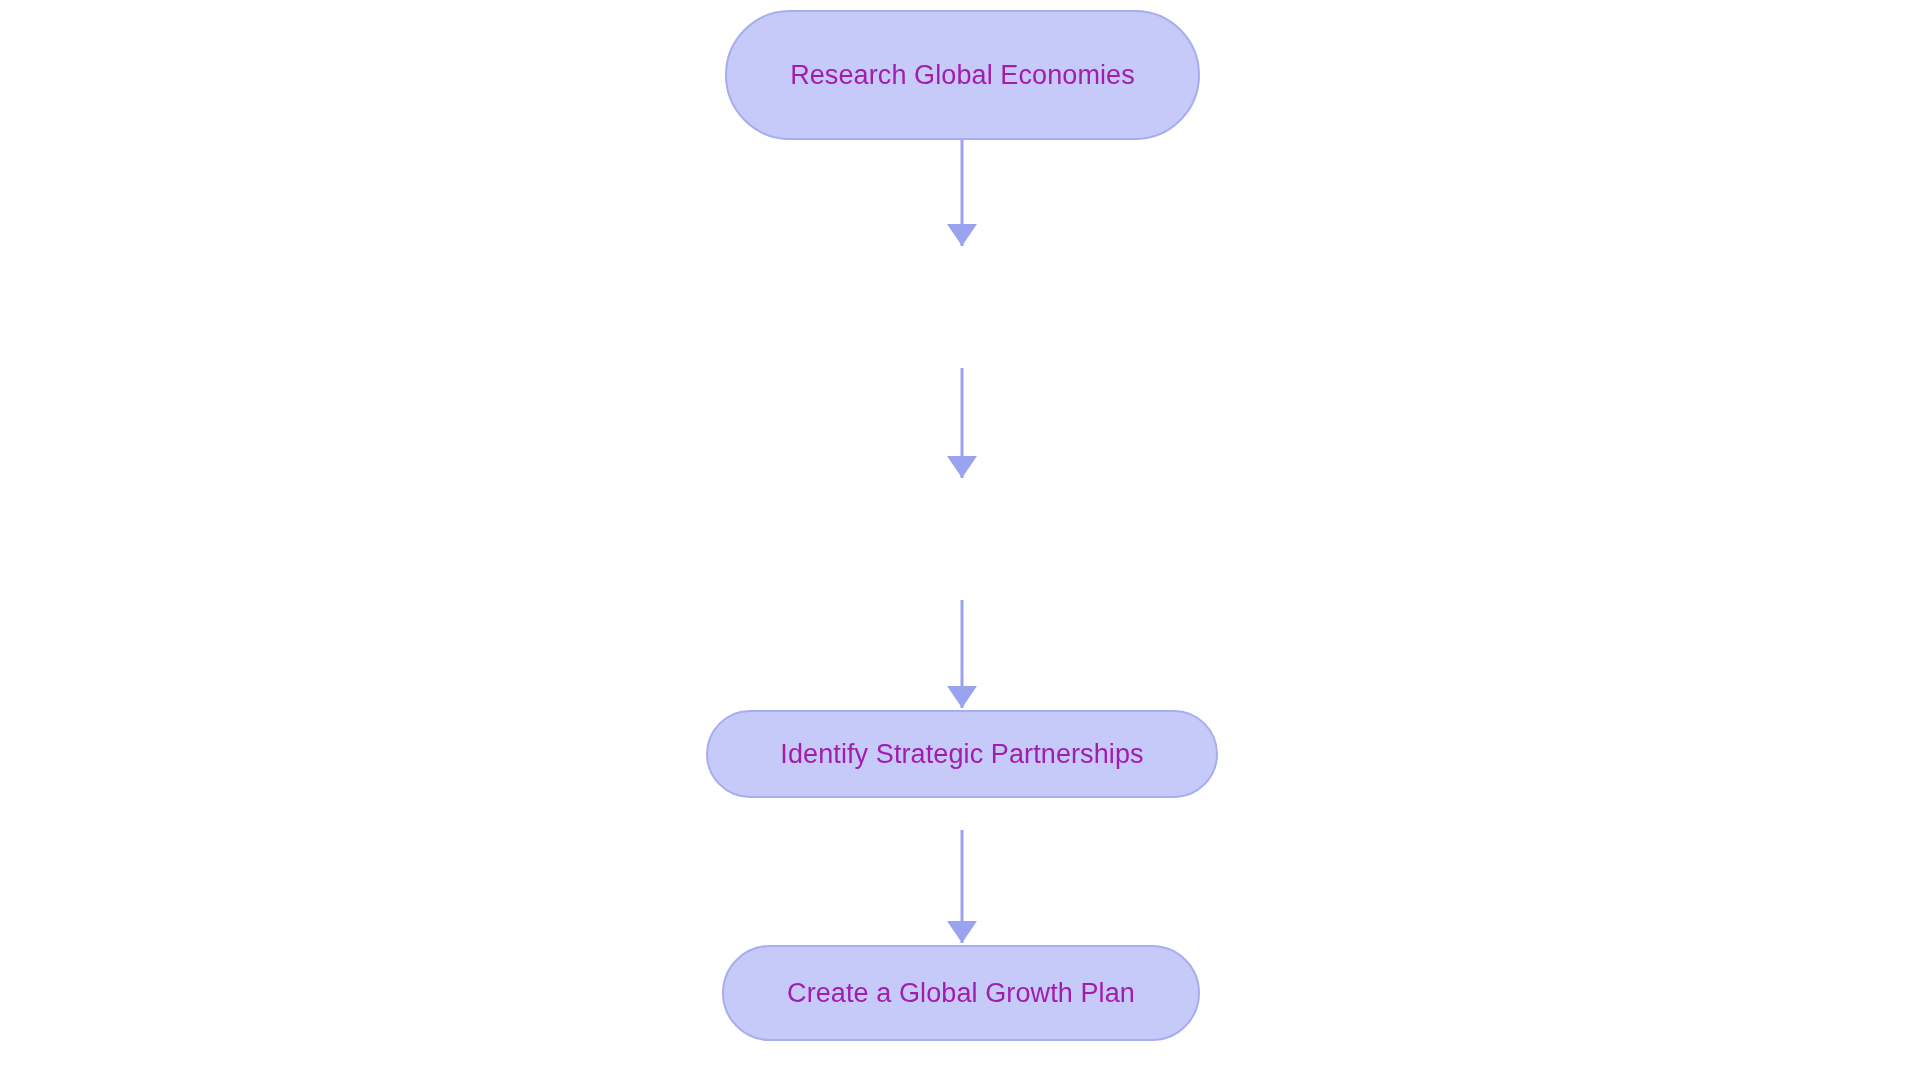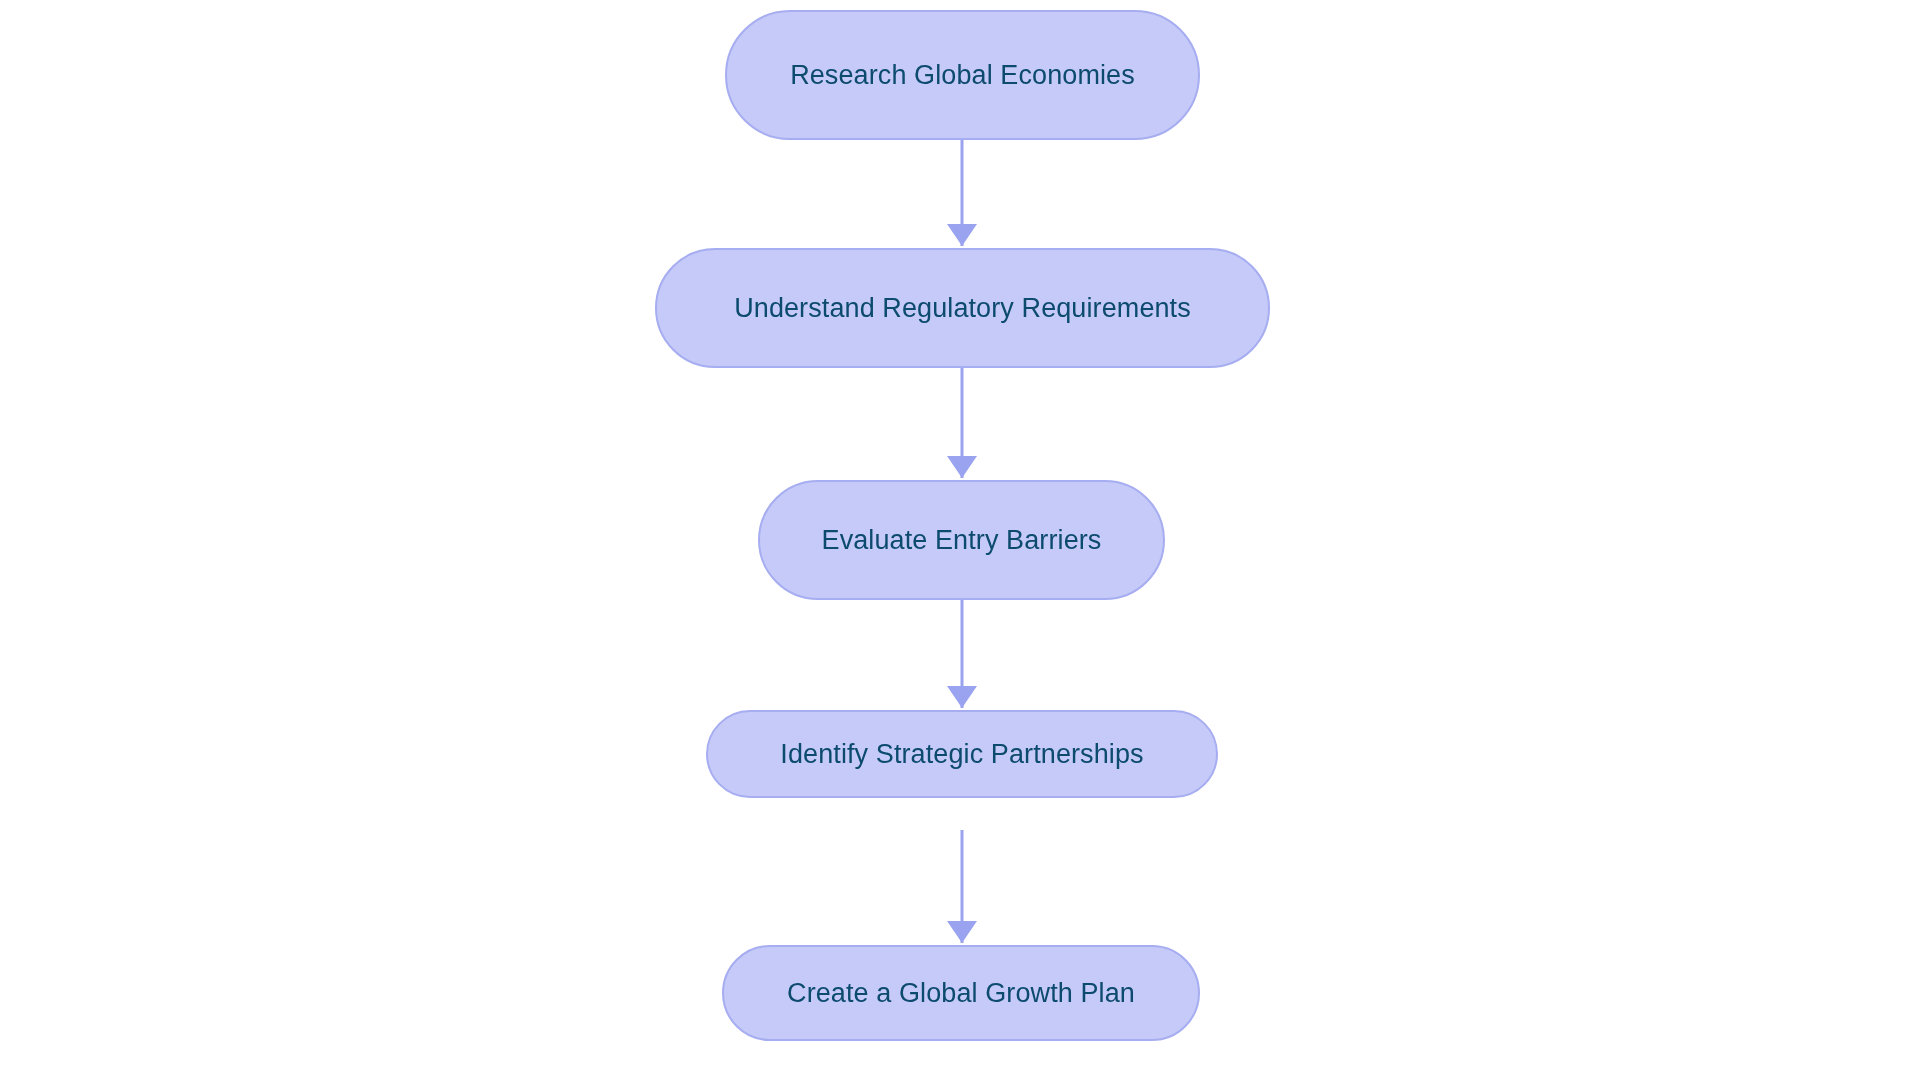--- a/index.html
+++ b/index.html
@@ -36,21 +36,21 @@
     display: flex;
     align-items: center;
     justify-content: center;
     background: #c5caf8;
     border: 2px solid #a6adf0;
     border-radius: 9999px;
     text-align: center;
   }
 
   .node-label {
-    color: #0c4a6e;
+    color: #a21caf;
     font-family: "Liberation Sans", "DejaVu Sans", sans-serif;
     font-size: 27px;
     font-weight: 400;
     line-height: 1.2;
     letter-spacing: 0.1px;
     white-space: nowrap;
     user-select: none;
   }
 
   
@@ -90,27 +90,21 @@
     <g>
       <line x1="962" y1="830" x2="962" y2="943" stroke="#9aa3f0" stroke-width="3" fill="none"></line>
       <polygon points="947,921 977,921 962,943" fill="#9aa3f0"></polygon>
     </g>
   </svg>
 
   <div class="node" id="node-0">
     <span class="node-label">Research Global Economies</span>
   </div>
 
-  <div class="node" id="node-1">
-    <span class="node-label">Understand Regulatory Requirements</span>
-  </div>
 
-  <div class="node" id="node-2">
-    <span class="node-label">Evaluate Entry Barriers</span>
-  </div>
 
   <div class="node" id="node-3">
     <span class="node-label">Identify Strategic Partnerships</span>
   </div>
 
   <div class="node" id="node-4">
     <span class="node-label">Create a Global Growth Plan</span>
   </div>
 
 </div>

